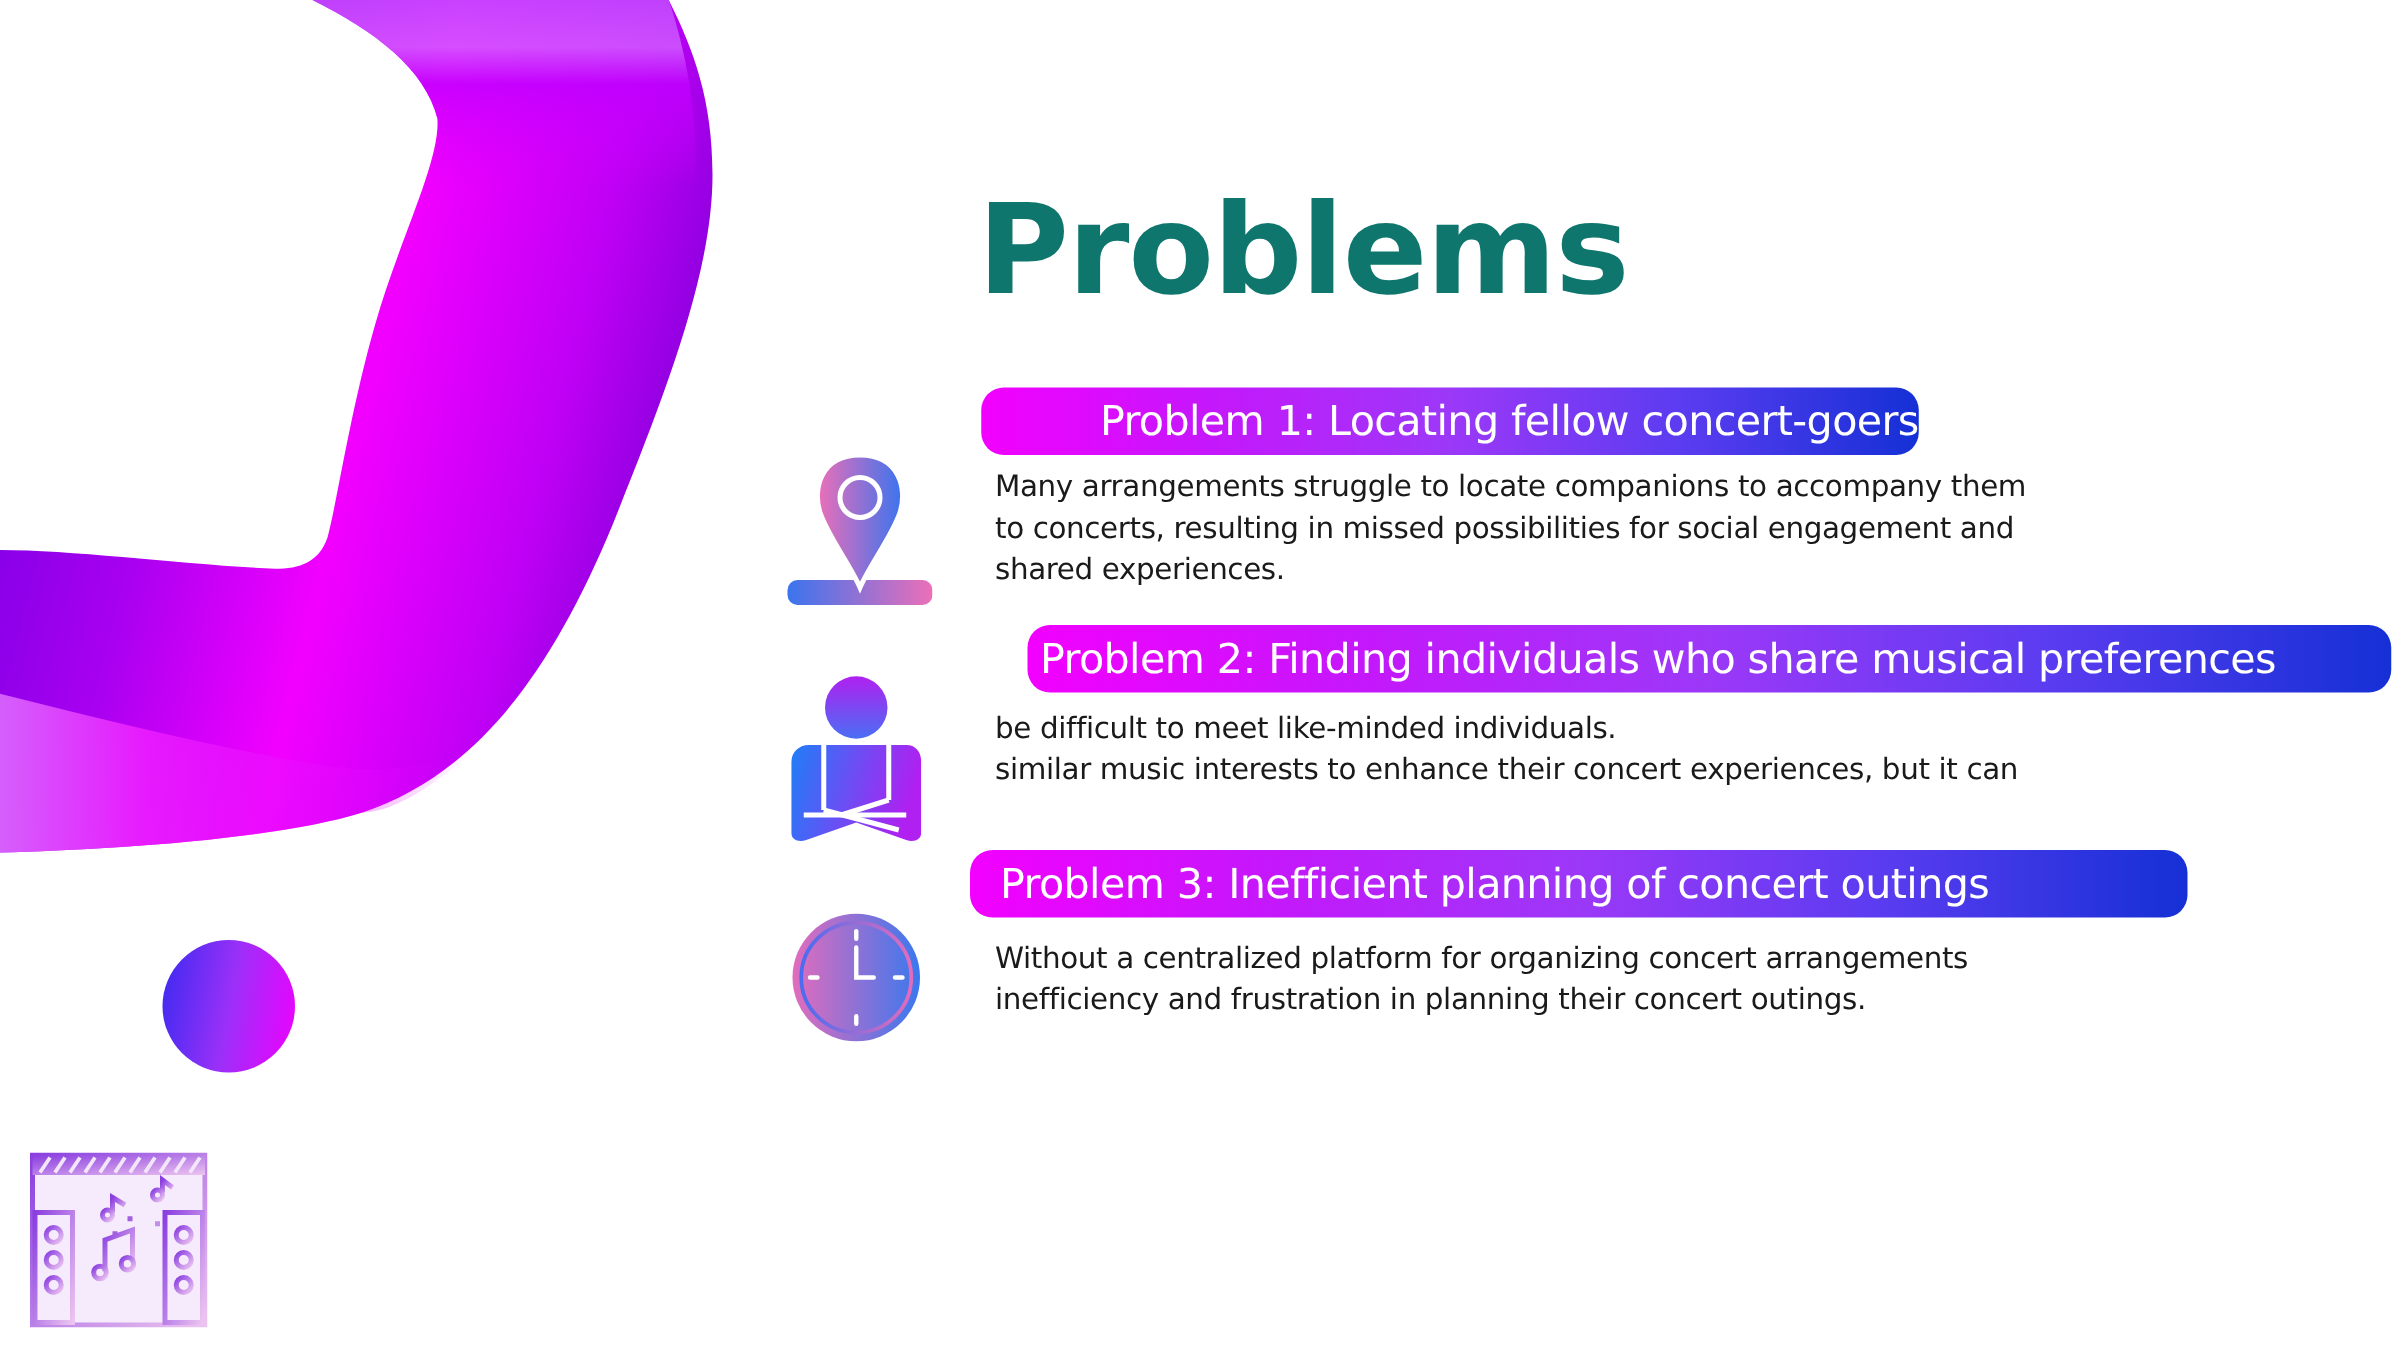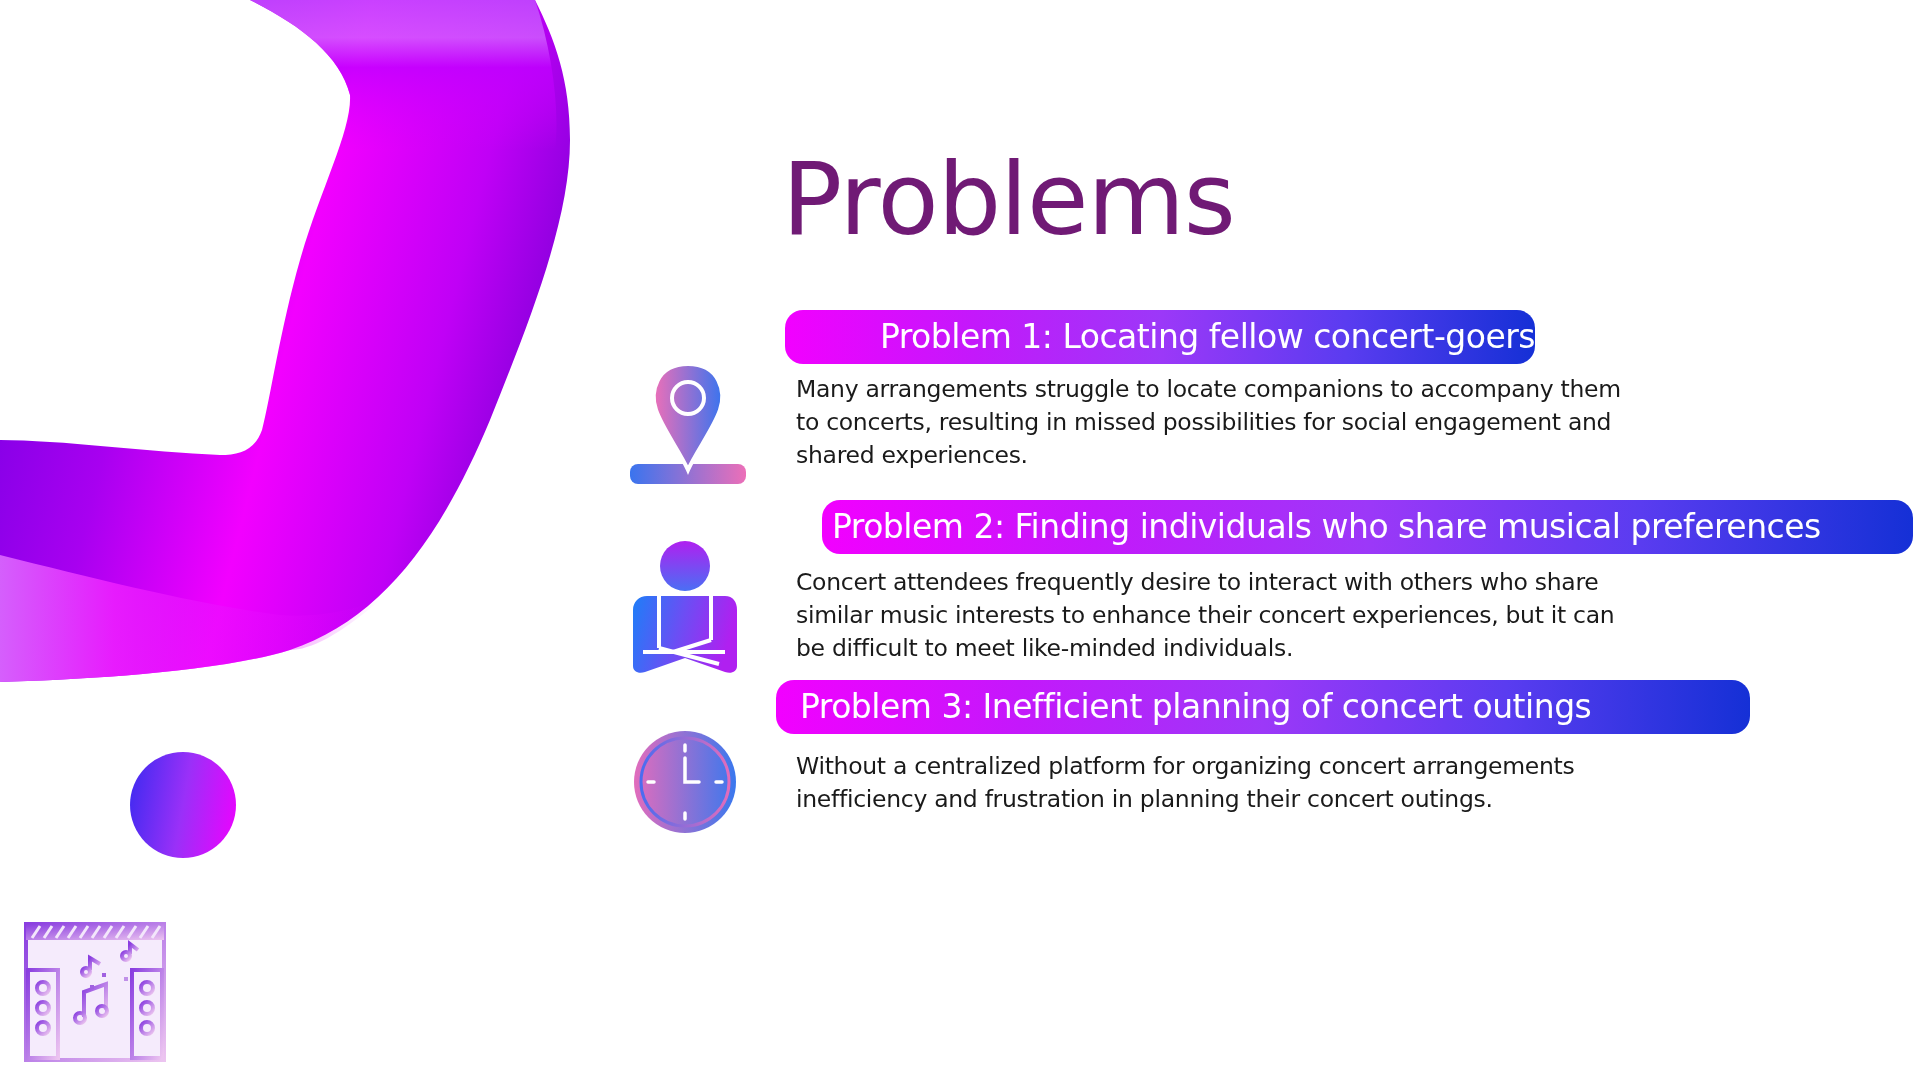--- a/index.html
+++ b/index.html
@@ -2,21 +2,21 @@
 <html><head>
 <meta charset="utf-8">
 <style>
   html, body { margin: 0; padding: 0; }
   body { width: 1920px; height: 1080px; background: #ffffff; position: relative; overflow: hidden; font-family: "DejaVu Sans", "Liberation Sans", sans-serif; }
   .abs { position: absolute; }
   #ribbon { left: 0; top: 0; }
   #dot { left: 130px; top: 752px; width: 106px; height: 106px; border-radius: 50%;
          background: linear-gradient(100deg, #3a2af0 0%, #9a30f8 50%, #f000ff 100%); }
   #stage-icon { left: 24px; top: 922px; }
-  .title { left: 782px; top: 140px; font-size: 100px; font-weight: normal; color: #701a75; letter-spacing: -1px; line-height: 120px; font-family: "DejaVu Sans", sans-serif; }
+  .title { left: 782px; top: 140px; font-size: 100px; font-weight: bold; color: #0f766e; letter-spacing: -1px; line-height: 120px; font-family: "DejaVu Sans", sans-serif; }
   .pill { border-radius: 18px; color: #ffffff; font-size: 33px; line-height: 54px; height: 54px; white-space: nowrap;
           background: linear-gradient(90deg, #f200ff 0%, #c418fb 25%, #9c38f8 50%, #5a3cf0 75%, #1530d6 100%);
           box-sizing: border-box; overflow: hidden; font-family: "DejaVu Sans", sans-serif; font-weight: normal; letter-spacing: -0.5px; }
   #pill-1 { left: 785px; top: 310px; width: 750px; padding-left: 22px; text-align: right; }
   #pill-2 { left: 822px; top: 500px; width: 1091px; padding-left: 10px; }
   #pill-3 { left: 776px; top: 680px; width: 974px; padding-left: 24px; }
   .body-text { color: #1a1a1a; font-size: 23.5px; line-height: 33px; font-family: "DejaVu Sans", sans-serif; width: 900px; letter-spacing: -0.3px; }
   .body-text span { display: block; white-space: nowrap; }
   #body-1 { left: 796px; top: 373px; }
   #body-2 { left: 796px; top: 566px; }
@@ -145,23 +145,22 @@
   <g stroke="#ffffff" stroke-width="4" fill="none">
     <line x1="26" y1="56" x2="26" y2="108"></line>
     <line x1="78" y1="56" x2="78" y2="100"></line>
     <line x1="10" y1="112" x2="92" y2="112"></line>
     <path d="M 26 108 L 86 124"></path>
     <path d="M 78 100 L 40 112"></path>
   </g>
 </svg>
 <div id="pill-2" class="abs pill">Problem 2: Finding individuals who share musical preferences</div>
 <div id="body-2" class="abs body-text">
-  <span>Concert attendees frequently desire to interact with others who share</span>
+  <span>be difficult to meet like-minded individuals.</span>
   <span>similar music interests to enhance their concert experiences, but it can</span>
-  <span>be difficult to meet like-minded individuals.</span>
 </div>
 
 <svg id="clock-icon" class="abs" width="104" height="104" viewBox="0 0 104 104">
   <defs>
     <linearGradient id="clkG" x1="0" y1="0" x2="1" y2="0">
       <stop offset="0" stop-color="#e26cbc"></stop>
       <stop offset="1" stop-color="#3a78ee"></stop>
     </linearGradient>
     <linearGradient id="clkR" x1="0" y1="0" x2="1" y2="0">
       <stop offset="0" stop-color="#4a6cf0"></stop>

